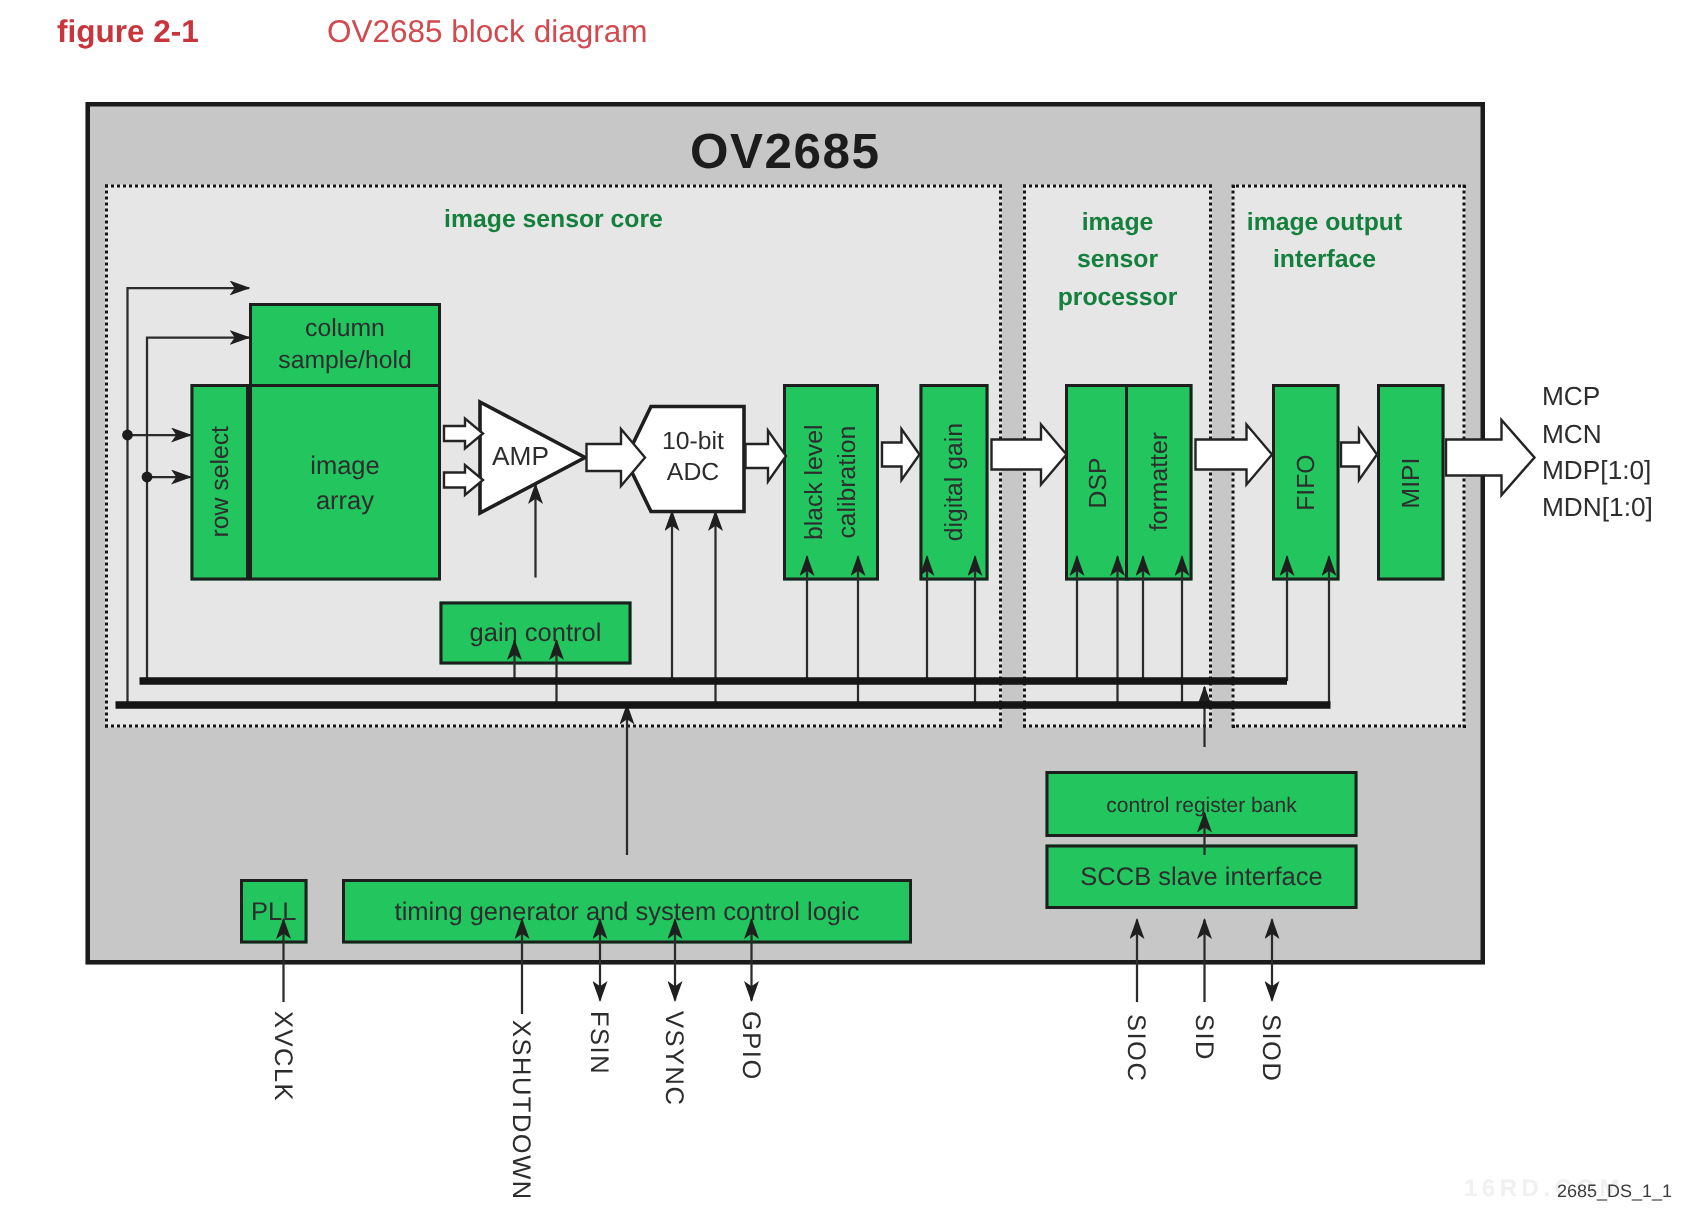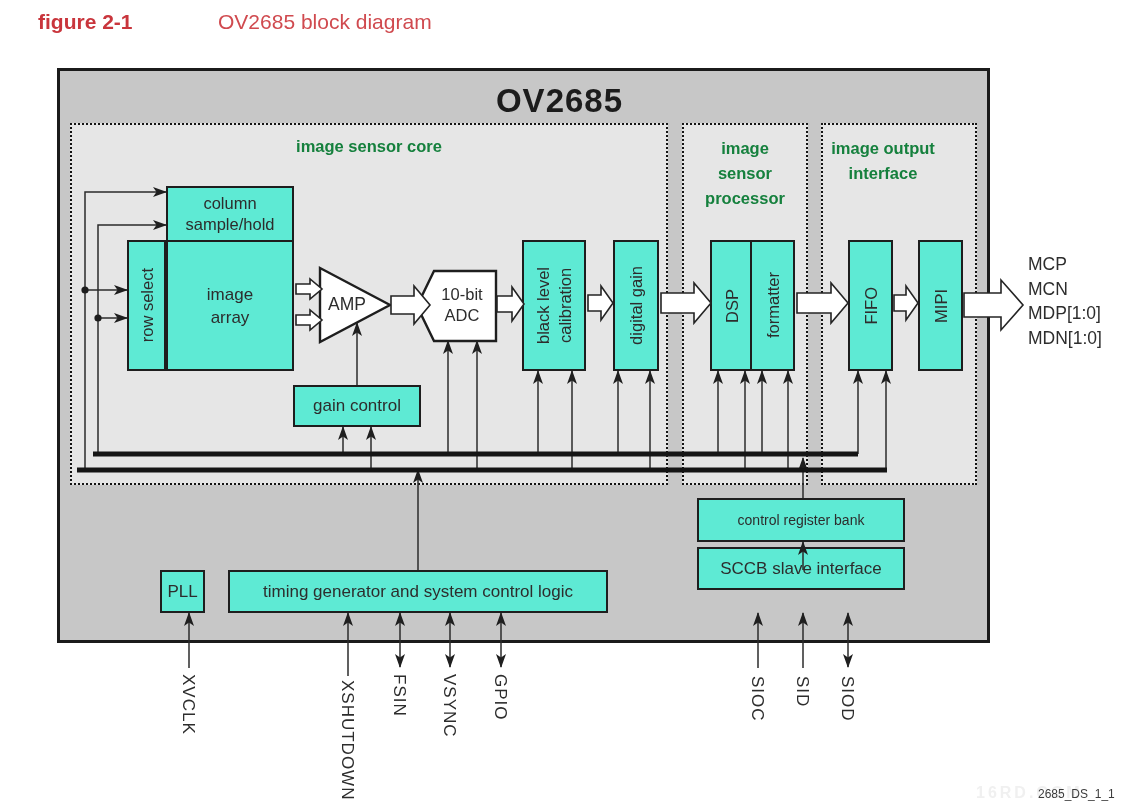--- a/index.html
+++ b/index.html
@@ -8,35 +8,35 @@
   .stage { position: relative; width: 1122px; height: 808px; background: #fff; overflow: hidden; }
 
   
   .fig-label { position: absolute; left: 38px; top: 10px; font-size: 21px; font-weight: bold; color: #c9353c; }
   .fig-title { position: absolute; left: 218px; top: 10px; font-size: 21px; color: #d04a4f; }
 
   
   .chassis { position: absolute; left: 57px; top: 68px; width: 933px; height: 575px;
              background: #c7c7c7; border: 3px solid #1b1b1b; z-index: 1; }
   .chip-title { position: absolute; left: 57px; top: 82px; width: 933px; text-align: center;
-                font-size: 33px; font-weight: bold; color: #1c1c1c; letter-spacing: 1px; z-index: 2; margin-left: 36px; }
+                font-size: 33px; font-weight: bold; color: #1c1c1c; letter-spacing: 1px; z-index: 2; }
   .region { position: absolute; background: #e6e6e6; border: 2px dotted #141414; z-index: 2; }
   .region-core   { left: 70px;  top: 123px; width: 598px; height: 362px; }
   .region-isp    { left: 682px; top: 123px; width: 126px; height: 362px; }
   .region-output { left: 821px; top: 123px; width: 156px; height: 362px; }
   .region-label  { position: absolute; z-index: 3; font-weight: bold; color: #15803d;
                    font-size: 16.5px; text-align: center; line-height: 25px; }
   .label-core    { left: 70px;  top: 134px; width: 598px; }
   .label-isp     { left: 682px; top: 136px; width: 126px; }
   .label-output  { left: 821px; top: 136px; width: 124px; }
 
   
-  .blk { position: absolute; background: #5eead4; border: 2.5px solid #1e1e1e; z-index: 4;
+  .blk { position: absolute; background: #22c55e; border: 2.5px solid #1e1e1e; z-index: 4;
          display: flex; align-items: center; justify-content: center;
-         color: #2d2d2d; font-size: 16.5px; text-align: center; }
+         color: #2d2d2d; font-size: 16.5px; text-align: center; margin-top: 16px; }
   .ml { white-space: pre-line; }
   .vtext { writing-mode: vertical-rl; transform: rotate(180deg); white-space: pre-line;
            text-align: center; line-height: 22px; }
 
   .blk-colsh   { left: 166px; top: 186px; width: 128px; height: 56px; line-height: 21px; }
   .blk-rowsel  { left: 127px; top: 240px; width: 39px;  height: 131px; }
   .blk-imgarr  { left: 166px; top: 240px; width: 128px; height: 131px; font-size: 17px; line-height: 23px; }
   .blk-gain    { left: 293px; top: 385px; width: 128px; height: 42px; font-size: 17px; }
   .blk-blc     { left: 522px; top: 240px; width: 64px;  height: 131px; }
   .blk-dgain   { left: 613px; top: 240px; width: 46px;  height: 131px; }

